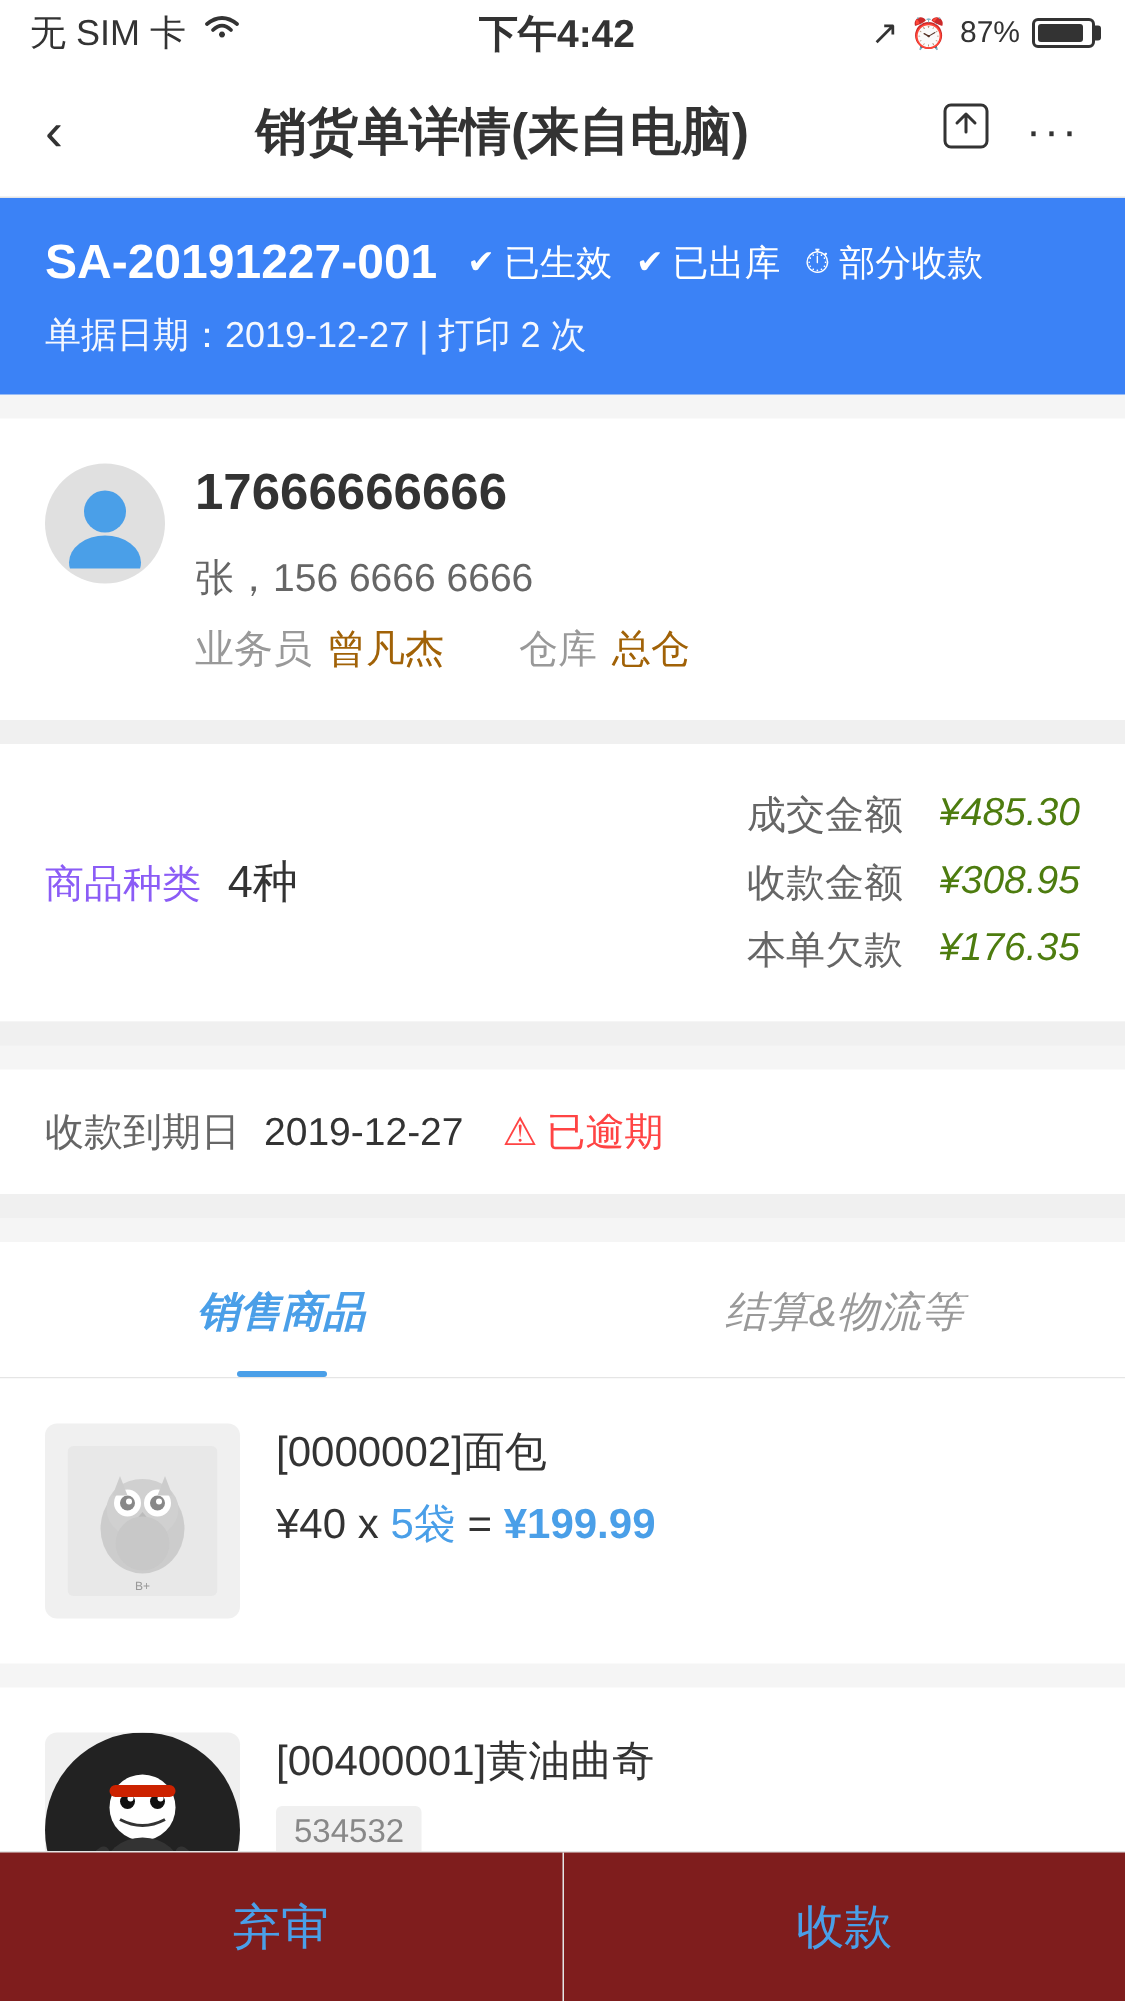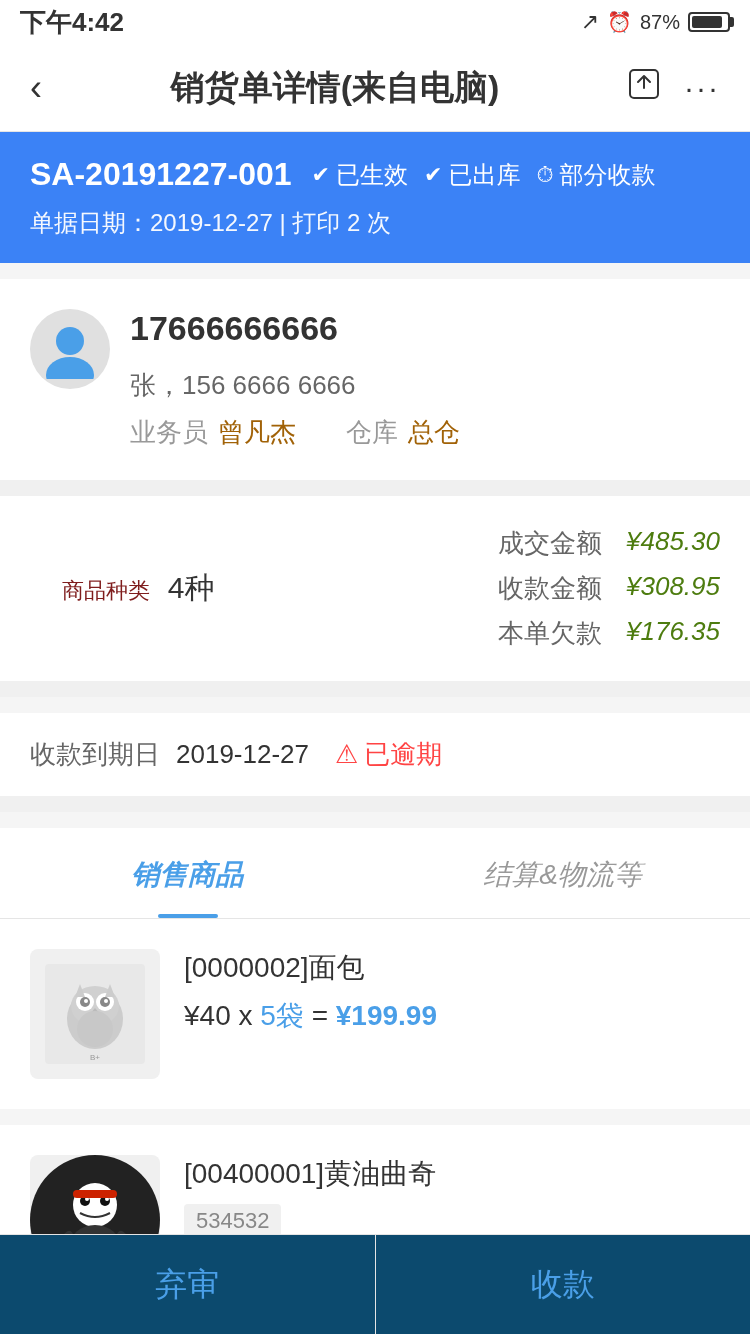--- a/index.html
+++ b/index.html
@@ -180,37 +180,47 @@
       margin-bottom: 14px;
     }
     .product-price-row { font-size: 28px; color: #333; }
     .price-qty { color: #4a9fe8; }
     .price-total { color: #4a9fe8; font-weight: 600; }
 
     
     .bottom-bar {
       position: fixed; bottom: 0; left: 0; width: 750px;
       height: 100px;
-      background: #0c4a6e;
+      background: #7f1d1d;
       border-top: 1px solid #e5e5e5;
       display: flex;
     }
     .bottom-btn {
       flex: 1; display: flex; align-items: center; justify-content: center;
       font-size: 32px; cursor: pointer;
     }
     .bottom-btn.cancel { color: #4a9fe8; }
     .bottom-btn.confirm { color: #4a9fe8; border-left: 1px solid #e5e5e5; }
     .amounts-right-col { display: flex; flex-direction: column; align-items: flex-start; gap: 10px; }
     .amount-line { display: flex; gap: 24px; font-size: 26px; }
   </style>
 </head>
 <body>
 
 <div class="status-bar">
+  <div class="status-left">
+    <span>无 SIM 卡</span>
+    <span>
+      <svg width="28" height="20" viewBox="0 0 28 20">
+        <path d="M14 16 a2 2 0 1 1 0.001 0Z" fill="#333"></path>
+        <path d="M8 11 Q14 5 20 11" fill="none" stroke="#333" stroke-width="2.5" stroke-linecap="round"></path>
+        <path d="M4 7 Q14 -1 24 7" fill="none" stroke="#333" stroke-width="2.5" stroke-linecap="round"></path>
+      </svg>
+    </span>
+  </div>
   <div class="status-center">下午4:42</div>
   <div class="status-right">
     <span style="font-size:22px;">↗</span>
     <span style="font-size:20px;">⏰</span>
     <span style="font-size:20px;">87%</span>
     <div class="battery-bar">
       <div class="battery-fill"></div>
     </div>
   </div>
 </div>
@@ -271,21 +281,21 @@
       </div>
     </div>
   </div>
 </div>
 
 <div class="divider"></div>
 
 <div class="summary-section">
   <div class="summary-row">
     <div>
-      <span style="font-size:22px; color:#7f1d1d;margin-left:32px;">商品种类</span>
+      <span style="font-size:26px; color:#8b5cf6;">商品种类</span>
       <span style="font-size:30px; color:#333; font-weight:500; margin-left:10px;">4种</span>
     </div>
     <div class="amounts-right-col">
       <div class="amount-line">
         <span class="amount-label">成交金额</span>
         <span class="amount-value">¥485.30</span>
       </div>
       <div class="amount-line">
         <span class="amount-label">收款金额</span>
         <span class="amount-value">¥308.95</span>

